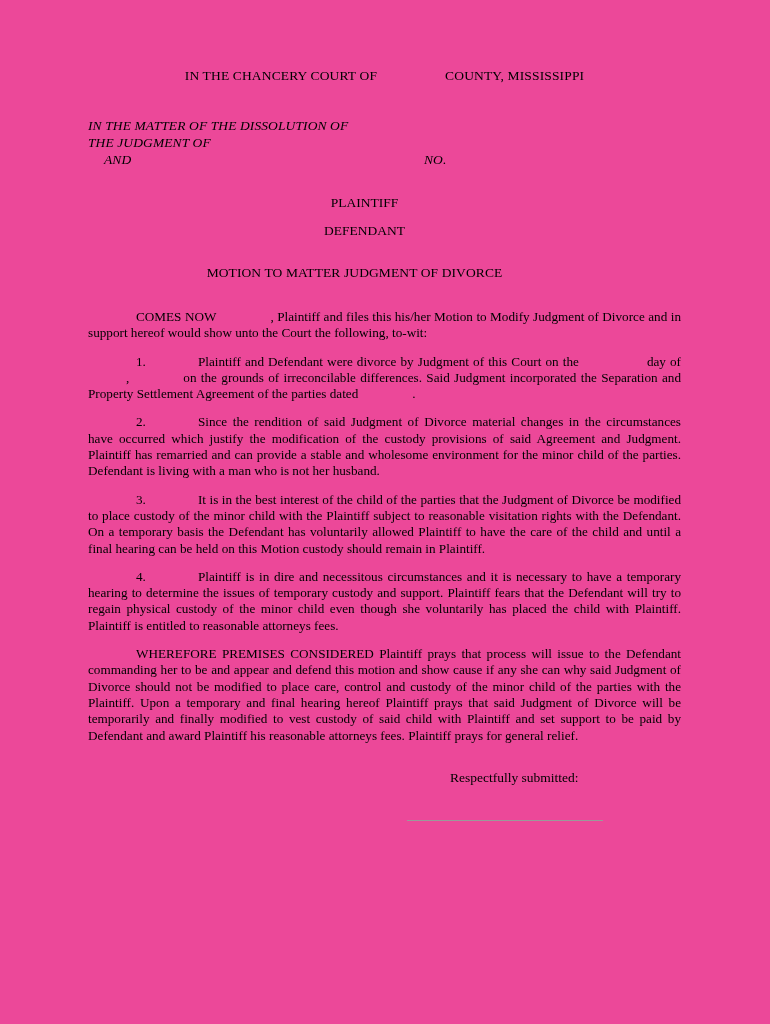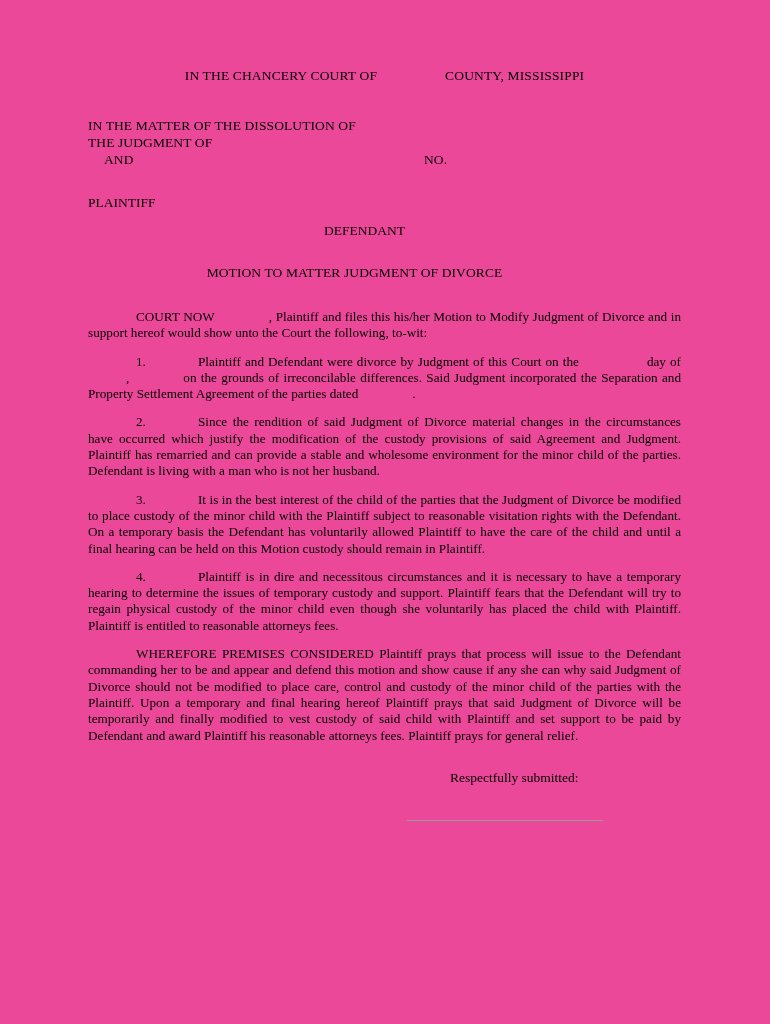--- a/index.html
+++ b/index.html
@@ -37,39 +37,40 @@
     font-size: 13.5px;
     letter-spacing: 0.15px;
     white-space: pre;
   }
 
   .caption {
     margin-top: 33px;
     font-size: 13.5px;
     line-height: 17px;
     letter-spacing: 0.1px;
+    font-style: italic;
   }
   .caption-line {
     white-space: pre;
   }
   .caption-and-row {
     display: flex;
     margin-left: 16px;
   }
   .caption-and {
     width: 320px;
     flex: 0 0 auto;
   }
   .caption-no {
     flex: 1 1 auto;
   }
 
   .party-plaintiff {
     margin-top: 27px;
-    text-align: left;
+    text-align: center;
     font-size: 13.5px;
     padding-right: 40px;
   }
   .vs-line {
     margin-top: 12px;
     font-size: 13.5px;
   }
   .party-defendant {
     margin-top: 12px;
     text-align: center;
@@ -145,21 +146,21 @@
       </div>
     </div>
 
     <div class="party-plaintiff">PLAINTIFF</div>
     <div class="party-defendant">DEFENDANT</div>
 
     <div class="motion-title">MOTION TO MATTER JUDGMENT OF DIVORCE</div>
 
     <div class="body-block">
 
-      <p><span class="indent"></span><span>COURT NOW</span><span class="blank-md"></span><span>, Plaintiff and files this his/her Motion to Modify Judgment of Divorce and in support hereof would show unto the Court the following, to-wit:</span></p>
+      <p><span class="indent"></span><span>COMES NOW</span><span class="blank-md"></span><span>, Plaintiff and files this his/her Motion to Modify Judgment of Divorce and in support hereof would show unto the Court the following, to-wit:</span></p>
 
       <p><span class="indent"></span><span>1.</span><span class="num-gap"></span><span>Plaintiff and Defendant were divorce by Judgment of this Court on the</span><span class="blank-lg"></span><span>day of</span><span class="blank-sm"></span><span>,</span><span class="blank-md"></span><span>on the grounds of irreconcilable differences.  Said Judgment incorporated the Separation and Property Settlement Agreement of the parties dated</span><span class="blank-md"></span><span>.</span></p>
 
       <p><span class="indent"></span><span>2.</span><span class="num-gap"></span><span>Since the rendition of said Judgment of Divorce material changes in the circumstances have occurred which justify the modification of the custody provisions of said Agreement and Judgment.  Plaintiff has remarried and can provide a stable and wholesome environment for the minor child of the parties.  Defendant is living with a man who is not her husband.</span></p>
 
       <p><span class="indent"></span><span>3.</span><span class="num-gap"></span><span>It is in the best interest of the child of the parties that the Judgment of Divorce be modified to place custody of the minor child with the Plaintiff subject to reasonable visitation rights with the Defendant.  On a temporary basis the Defendant has voluntarily allowed Plaintiff to have the care of the child and until a final hearing can be held on this Motion custody should remain in Plaintiff.</span></p>
 
       <p><span class="indent"></span><span>4.</span><span class="num-gap"></span><span>Plaintiff is in dire and necessitous circumstances and it is necessary to have a temporary hearing to determine the issues of temporary custody and support.  Plaintiff fears that the Defendant will try to regain physical custody of the minor child even though she voluntarily has placed the child with Plaintiff.  Plaintiff is entitled to reasonable attorneys fees.</span></p>
 
       <p><span class="indent"></span><span>WHEREFORE PREMISES CONSIDERED</span> <span>Plaintiff prays that process will issue to the Defendant commanding her to be and appear and defend this motion and show cause if any she can why said Judgment of Divorce should not be modified to place care, control and custody of the minor child of the parties with the Plaintiff. Upon a temporary and final hearing hereof Plaintiff prays that said Judgment of Divorce will be temporarily and finally modified to vest custody of said child with Plaintiff and set support to be paid by Defendant and award Plaintiff his reasonable attorneys fees.  Plaintiff prays for general relief.</span></p>

